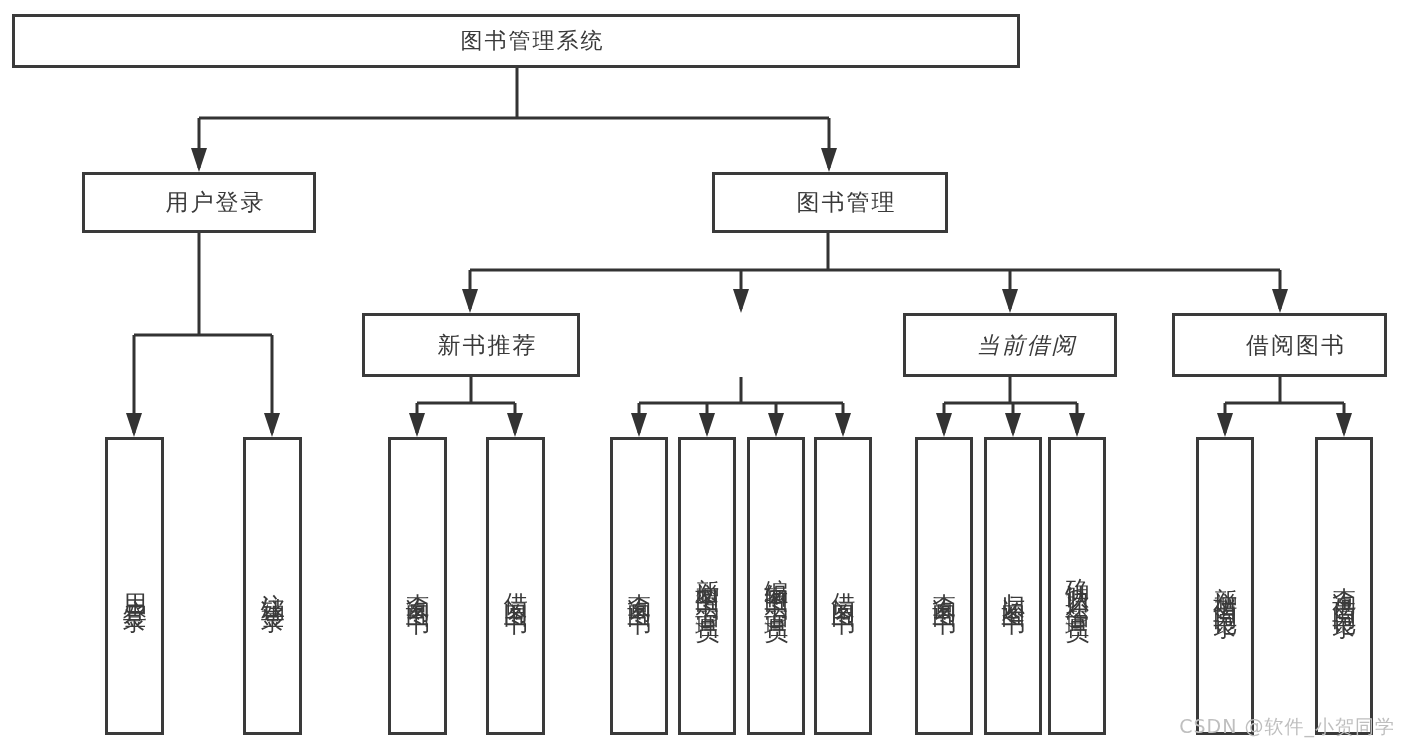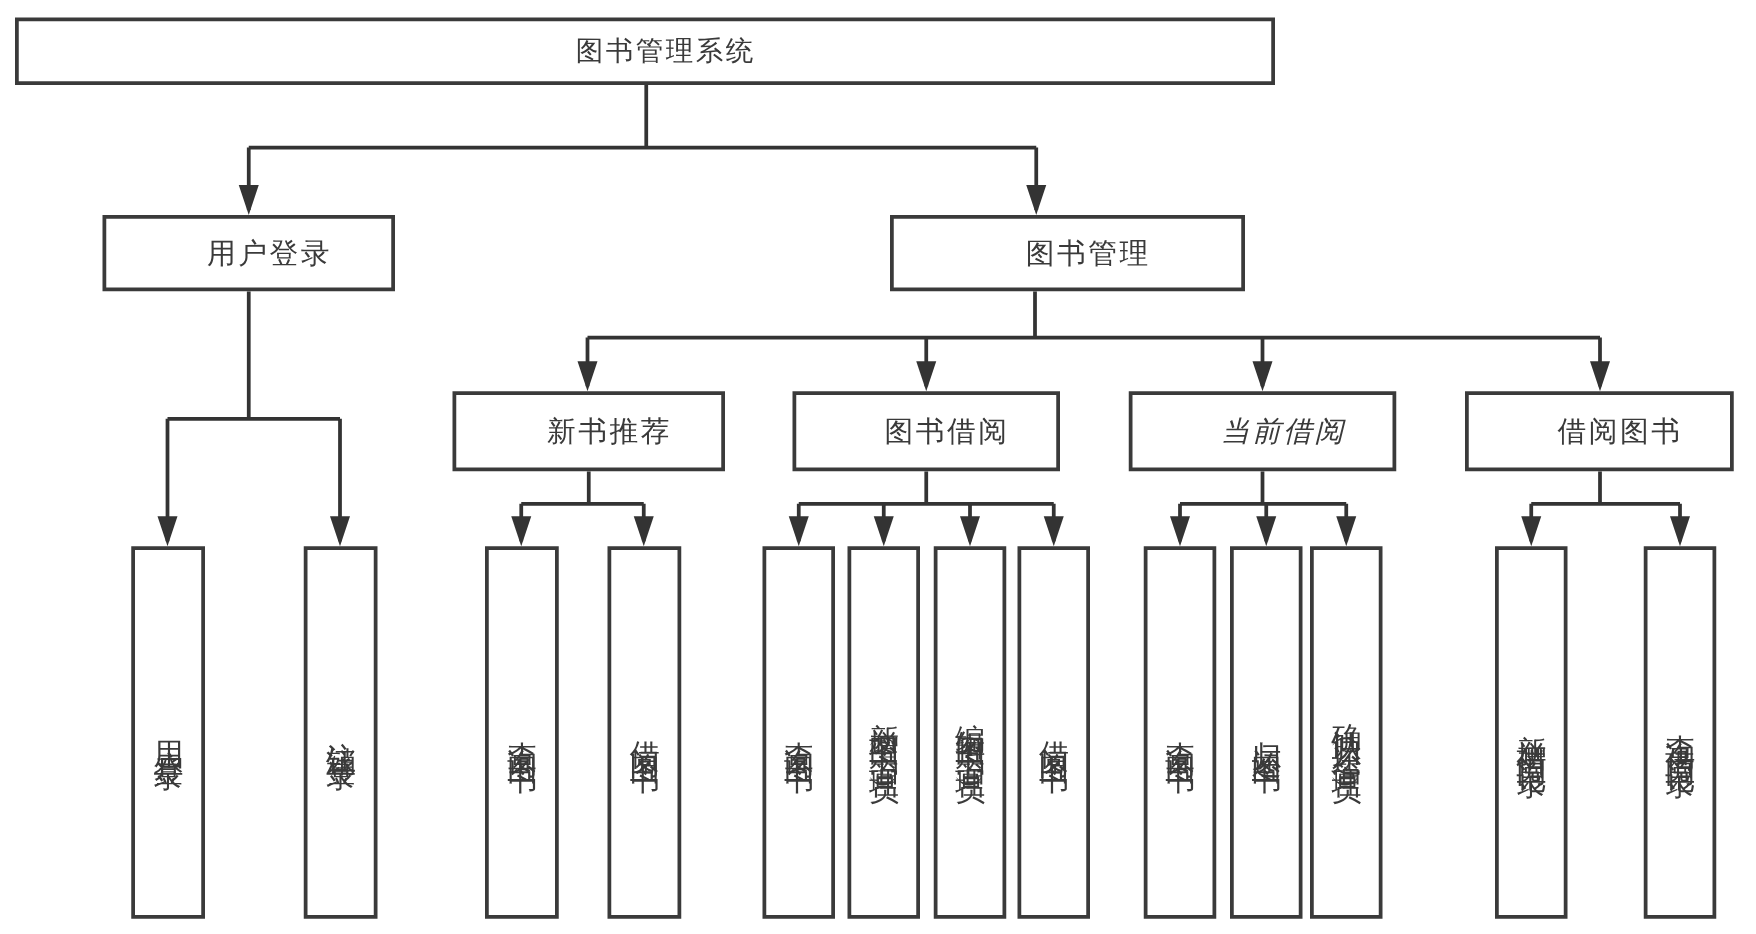--- a/index.html
+++ b/index.html
@@ -87,24 +87,23 @@
       <polygon points="1005,413 1021,413 1013,437"></polygon>
       <polygon points="1069,413 1085,413 1077,437"></polygon>
       <polygon points="1217,413 1233,413 1225,437"></polygon>
       <polygon points="1336,413 1352,413 1344,437"></polygon>
     </g>
   </svg>
 
   <div class="node hbox root-box" style="left:12px; top:14px; width:1008px; height:54px;">图书管理系统</div>
 
   <div class="node hbox" style="left:82px; top:172px; width:234px; height:61px;">用户登录</div>
-  <div class="node hbox" style="left:712px; top:172px; width:284px; height:61px;">图书管理</div>
+  <div class="node hbox" style="left:712px; top:172px; width:236px; height:61px;">图书管理</div>
 
   <div class="node hbox" style="left:362px; top:313px; width:218px; height:64px;">新书推荐</div>
-  <div class="node hbox" style="left:634px; top:313px; width:214px; height:64px;">图书借阅</div>
   <div class="node hbox" style="left:903px; top:313px; width:214px; height:64px;font-style:italic;">当前借阅</div>
   <div class="node hbox" style="left:1172px; top:313px; width:215px; height:64px;">借阅图书</div>
 
   <div class="node vbox" style="left:105px; top:437px; width:59px; height:298px;">用户登录</div>
   <div class="node vbox" style="left:243px; top:437px; width:59px; height:298px;">注销登录</div>
 
   <div class="node vbox" style="left:388px; top:437px; width:59px; height:298px;">查询图书</div>
   <div class="node vbox" style="left:486px; top:437px; width:59px; height:298px;">借阅图书</div>
 
   <div class="node vbox" style="left:610px; top:437px; width:58px; height:298px;">查询图书</div>
@@ -112,14 +111,15 @@
   <div class="node vbox" style="left:747px; top:437px; width:58px; height:298px;">编辑图书（管理员）</div>
   <div class="node vbox" style="left:814px; top:437px; width:58px; height:298px;">借阅图书</div>
 
   <div class="node vbox" style="left:915px; top:437px; width:58px; height:298px;">查询图书</div>
   <div class="node vbox" style="left:984px; top:437px; width:58px; height:298px;">归还图书</div>
   <div class="node vbox" style="left:1048px; top:437px; width:58px; height:298px;">确认归还（管理员）</div>
 
   <div class="node vbox" style="left:1196px; top:437px; width:58px; height:298px;">新增借阅记录</div>
   <div class="node vbox" style="left:1315px; top:437px; width:58px; height:298px;">查询借阅记录</div>
 
+  <div class="watermark">CSDN @软件_小贺同学</div>
 
 </div>
 
 </body></html>

